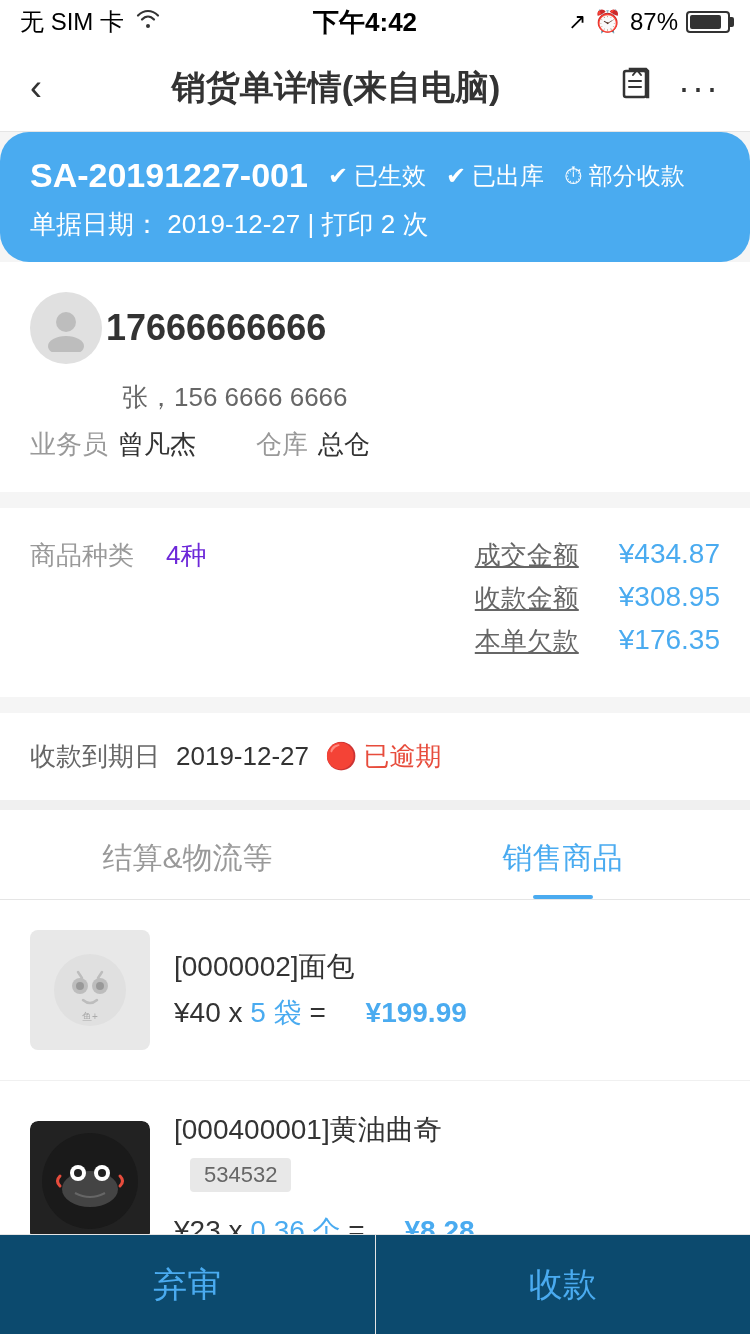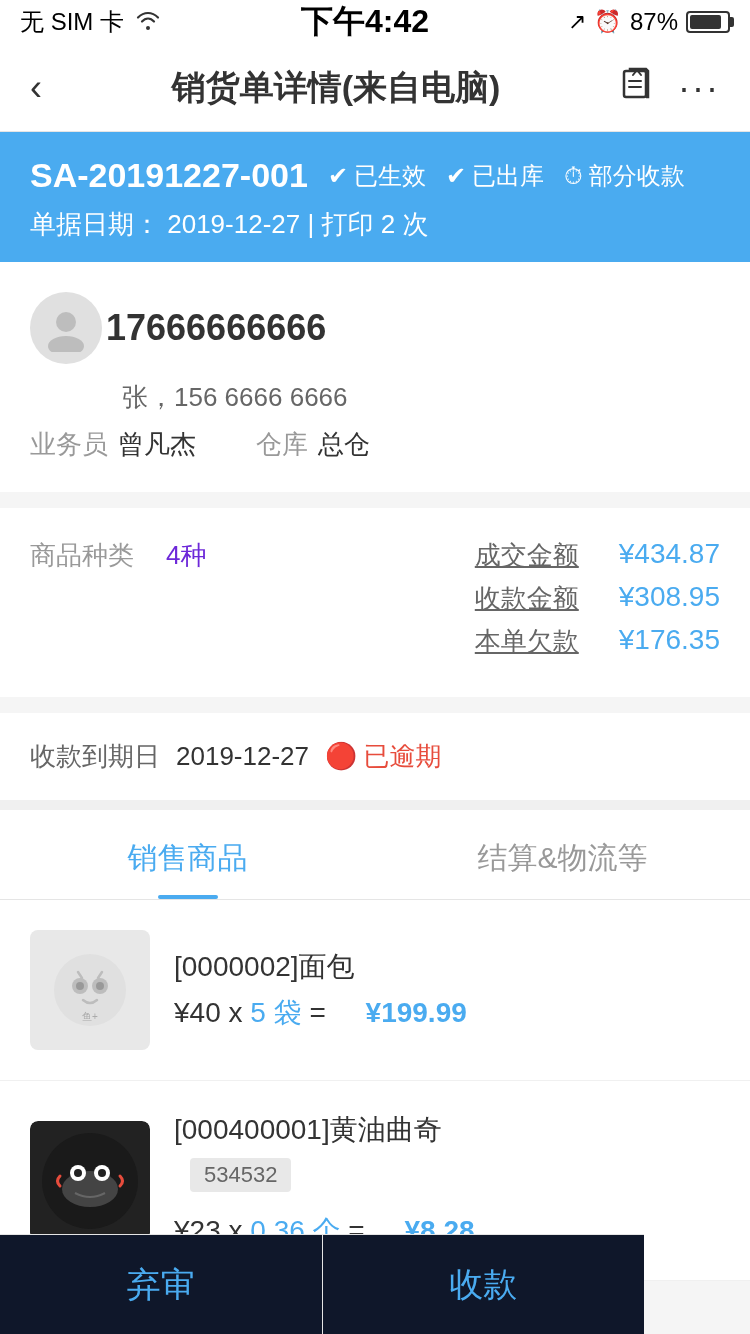--- a/index.html
+++ b/index.html
@@ -17,22 +17,22 @@
     .status-bar {
       background: #fff;
       height: 44px;
       display: flex;
       align-items: center;
       justify-content: space-between;
       padding: 0 20px;
       font-size: 24px;
       font-weight: 500;
     }
-    .status-left { display: flex; align-items: center; gap: 10px; }
-    .status-center { font-size: 32px; font-weight: 600; }
+    .status-left { display: flex; gap: 10px; }
+    .status-center { font-size: 26px; font-weight: 600; }
     .status-right { display: flex; align-items: center; gap: 8px; font-size: 24px; }
     .battery {
       display: inline-flex; align-items: center; gap: 2px;
     }
     .battery-body {
       width: 44px; height: 22px; border: 2px solid #333; border-radius: 4px;
       position: relative; display: flex; align-items: center; padding: 2px;
     }
     .battery-body::after {
       content: '';
@@ -72,20 +72,21 @@
       display: flex; align-items: center; gap: 24px;
     }
     .nav-icon {
       font-size: 34px; color: #333; cursor: pointer;
     }
 
     
     .header-banner {
       background: #4aabf0;
       padding: 24px 30px 20px;
+      border-radius: 29px;
     }
     .banner-row1 {
       display: flex; align-items: center; gap: 20px;
       margin-bottom: 12px;
     }
     .order-id {
       font-size: 34px; font-weight: 700; color: #fff;
     }
     .badge {
       display: inline-flex; align-items: center; gap: 6px;
@@ -229,23 +230,23 @@
       border-radius: 4px; margin-bottom: 10px;
     }
     .product-price {
       font-size: 28px; color: #333;
     }
     .price-qty { color: #4aabf0; }
     .price-total { color: #4aabf0; font-weight: 600; margin-left: 32px; }
 
     
     .bottom-bar {
-      position: fixed; bottom: 0; left: 0; width: 644px;
+      position: fixed; bottom: 0; left: 0; width: 750px;
       height: 100px;
-      background: #0f172a;
+      background: #0c4a6e;
       border-top: 1px solid #e5e5e5;
       display: flex;
     }
     .bottom-btn {
       flex: 1; display: flex; align-items: center; justify-content: center;
       cursor: pointer;
     }
     .bottom-btn.cancel { border-right: 1px solid #e5e5e5; }
     .bottom-btn-label { font-size: 34px; color: #4aabf0; }
   </style>
@@ -371,26 +372,26 @@
   <span class="due-date">2019-12-27</span>
   <div class="overdue-badge">
     <span style="font-size:26px;">🔴</span>
     <span class="overdue-text">已逾期</span>
   </div>
 </div>
 
 <div class="tabs-divider"></div>
 <div class="tabs-section">
   <div class="tabs-row">
+    <div class="tab-item inactive">
+      <span class="tab-label">结算&amp;物流等</span>
+    </div>
     <div class="tab-item active">
       <span class="tab-label">销售商品</span>
       <div class="tab-underline"></div>
-    </div>
-    <div class="tab-item inactive">
-      <span class="tab-label">结算&amp;物流等</span>
     </div>
   </div>
 </div>
 
 <div class="products-section">
 
   <div class="product-item">
     <div class="product-thumb">
       <div class="thumb-placeholder">
 

